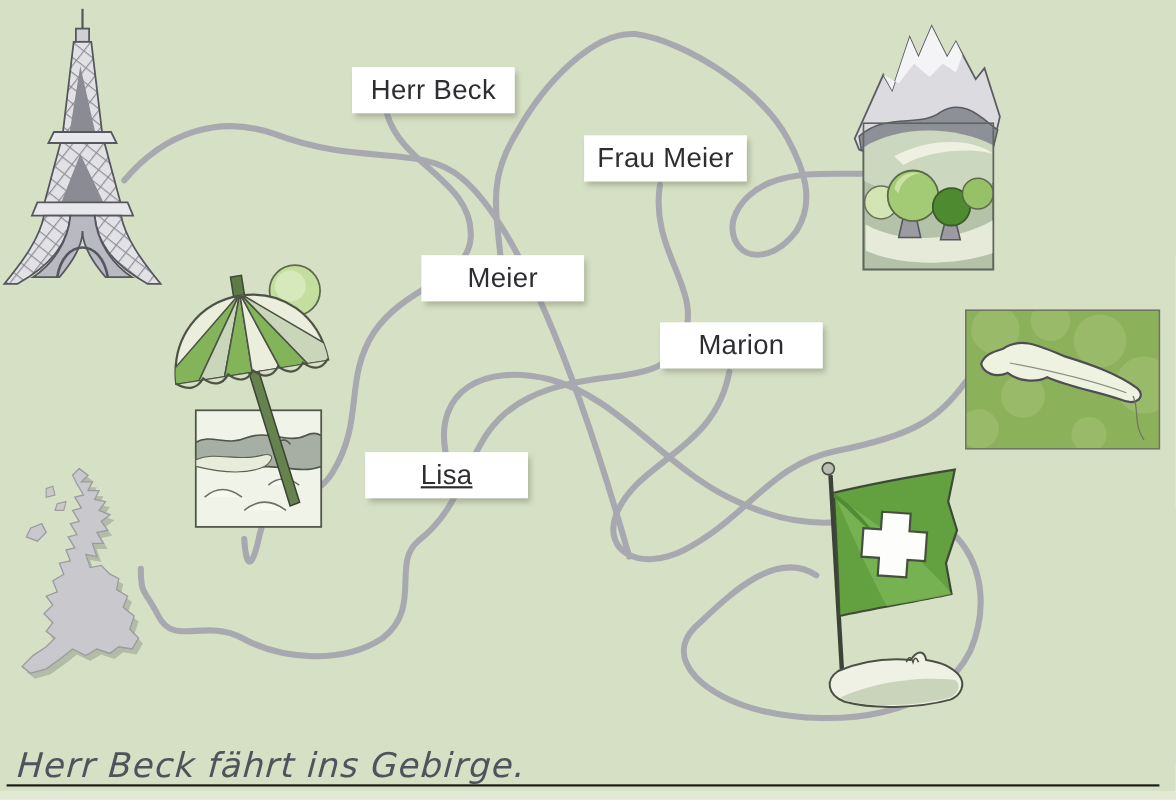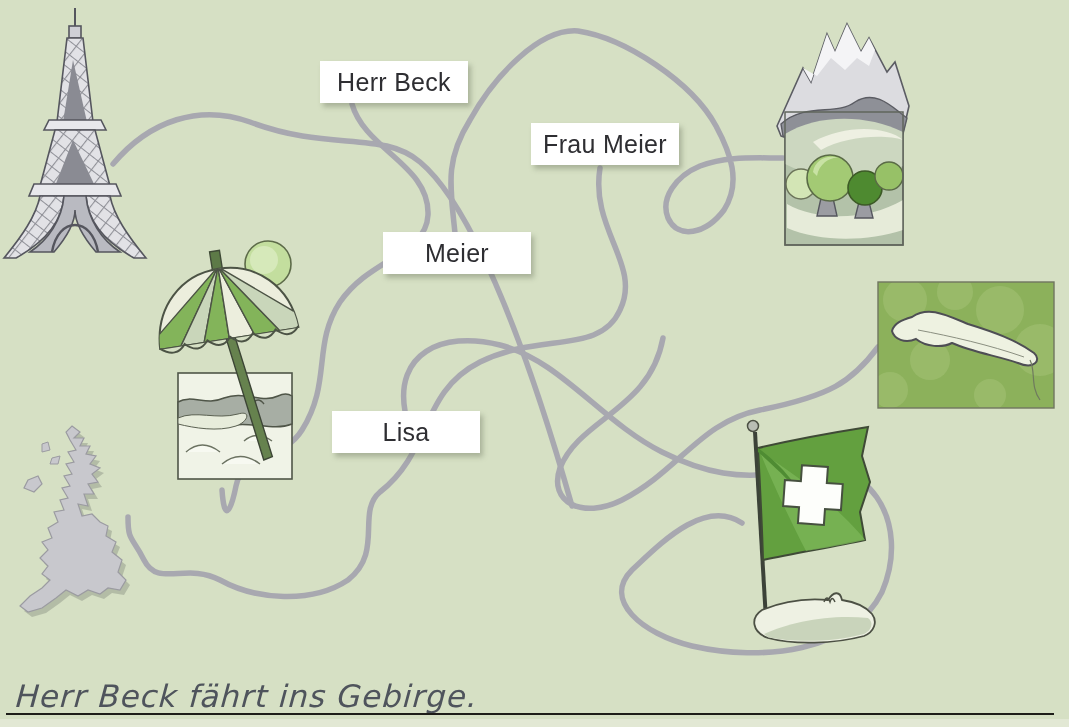--- a/index.html
+++ b/index.html
@@ -18,21 +18,21 @@
     box-shadow:3px 4px 5px rgba(96,106,84,0.38);
     display:flex;align-items:center;justify-content:center;
     font-size:25px;color:#2e2e32;
     letter-spacing:0.3px;
     user-select:none;
   }
   .lb-herrbeck {left:276px;top:61px;margin-left:44px;}
   .lb-fraumeier{left:531px;top:123px;}
   .lb-tobias   {left:383px;top:232px;}
   .lb-marion   {left:600px;top:293px;}
-  .lb-lisa     {left:332px;top:411px;}
+  .lb-lisa     {left:332px;top:411px;text-decoration:underline;}
   .lb-sebastian{left:531px;top:506px;}
   .answer-sentence{
     position:absolute;left:16px;top:678px;
     font-family:"DejaVu Sans", sans-serif;
     font-style:italic;
     font-size:31px;color:#4f545c;
     letter-spacing:1px;
     transform:skewX(-4deg);
     white-space:nowrap;
   }
@@ -185,19 +185,20 @@
       <path d="M762,610 C786,600 806,598 828,600 C833,592 840,590 842,600 C856,602 866,607 872,614
                C878,622 874,632 864,636 C834,644 794,645 768,638 C752,632 750,618 762,610 Z" fill="#eef1e3" stroke="#4c5044" stroke-width="1.8"></path>
       <path d="M764,634 C790,622 830,614 868,618 C874,622 872,630 864,634 C834,642 794,643 768,637 Z" fill="#c9d4bb" stroke="none"></path>
       <path d="M824,602 q3,-8 6,0 q2,-7 5,0" fill="none" stroke="#4c5044" stroke-width="1.4"></path>
     </g>
   </svg>
 
   <div class="name-label lb-herrbeck">Herr Beck</div>
   <div class="name-label lb-fraumeier">Frau Meier</div>
   <div class="name-label lb-tobias">Meier</div>
+  <div class="name-label lb-marion">Marion</div>
   <div class="name-label lb-lisa">Lisa</div>
 
   <div class="answer-sentence">Herr Beck fährt ins Gebirge.</div>
   <div class="answer-line"></div>
   <div class="bottom-strip"></div>
 
 </div>
 
 </body></html>

